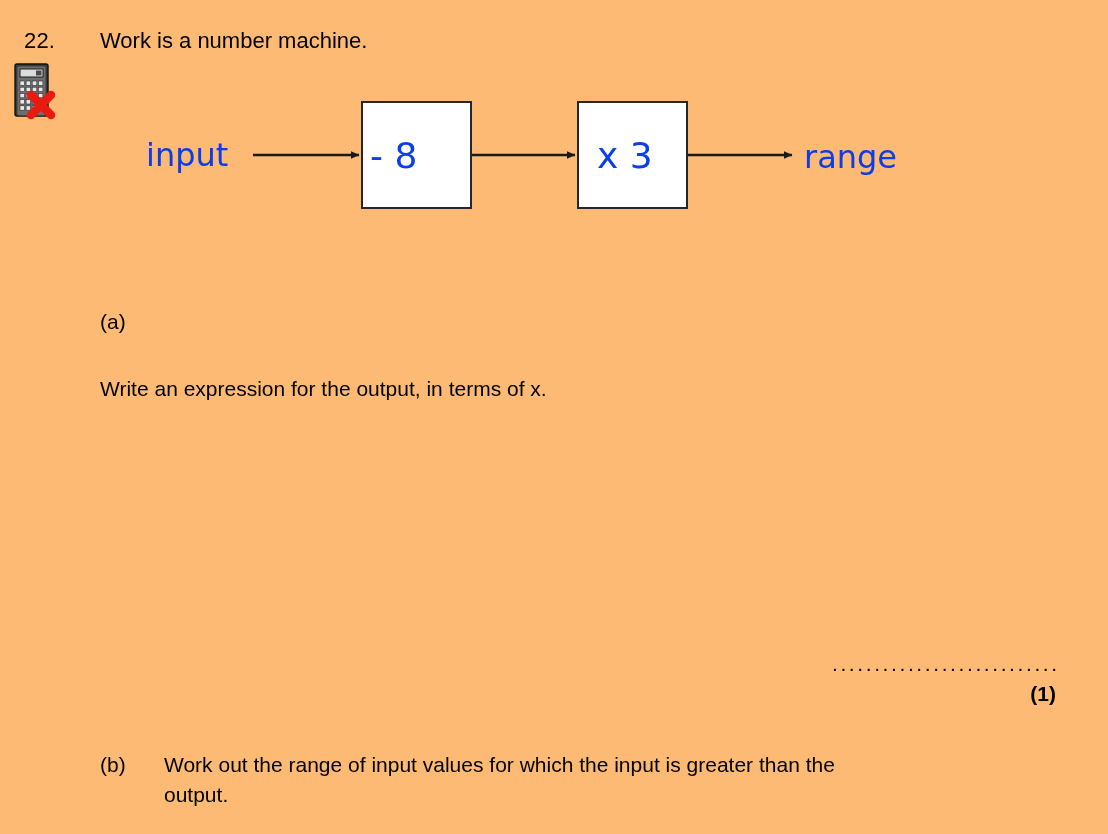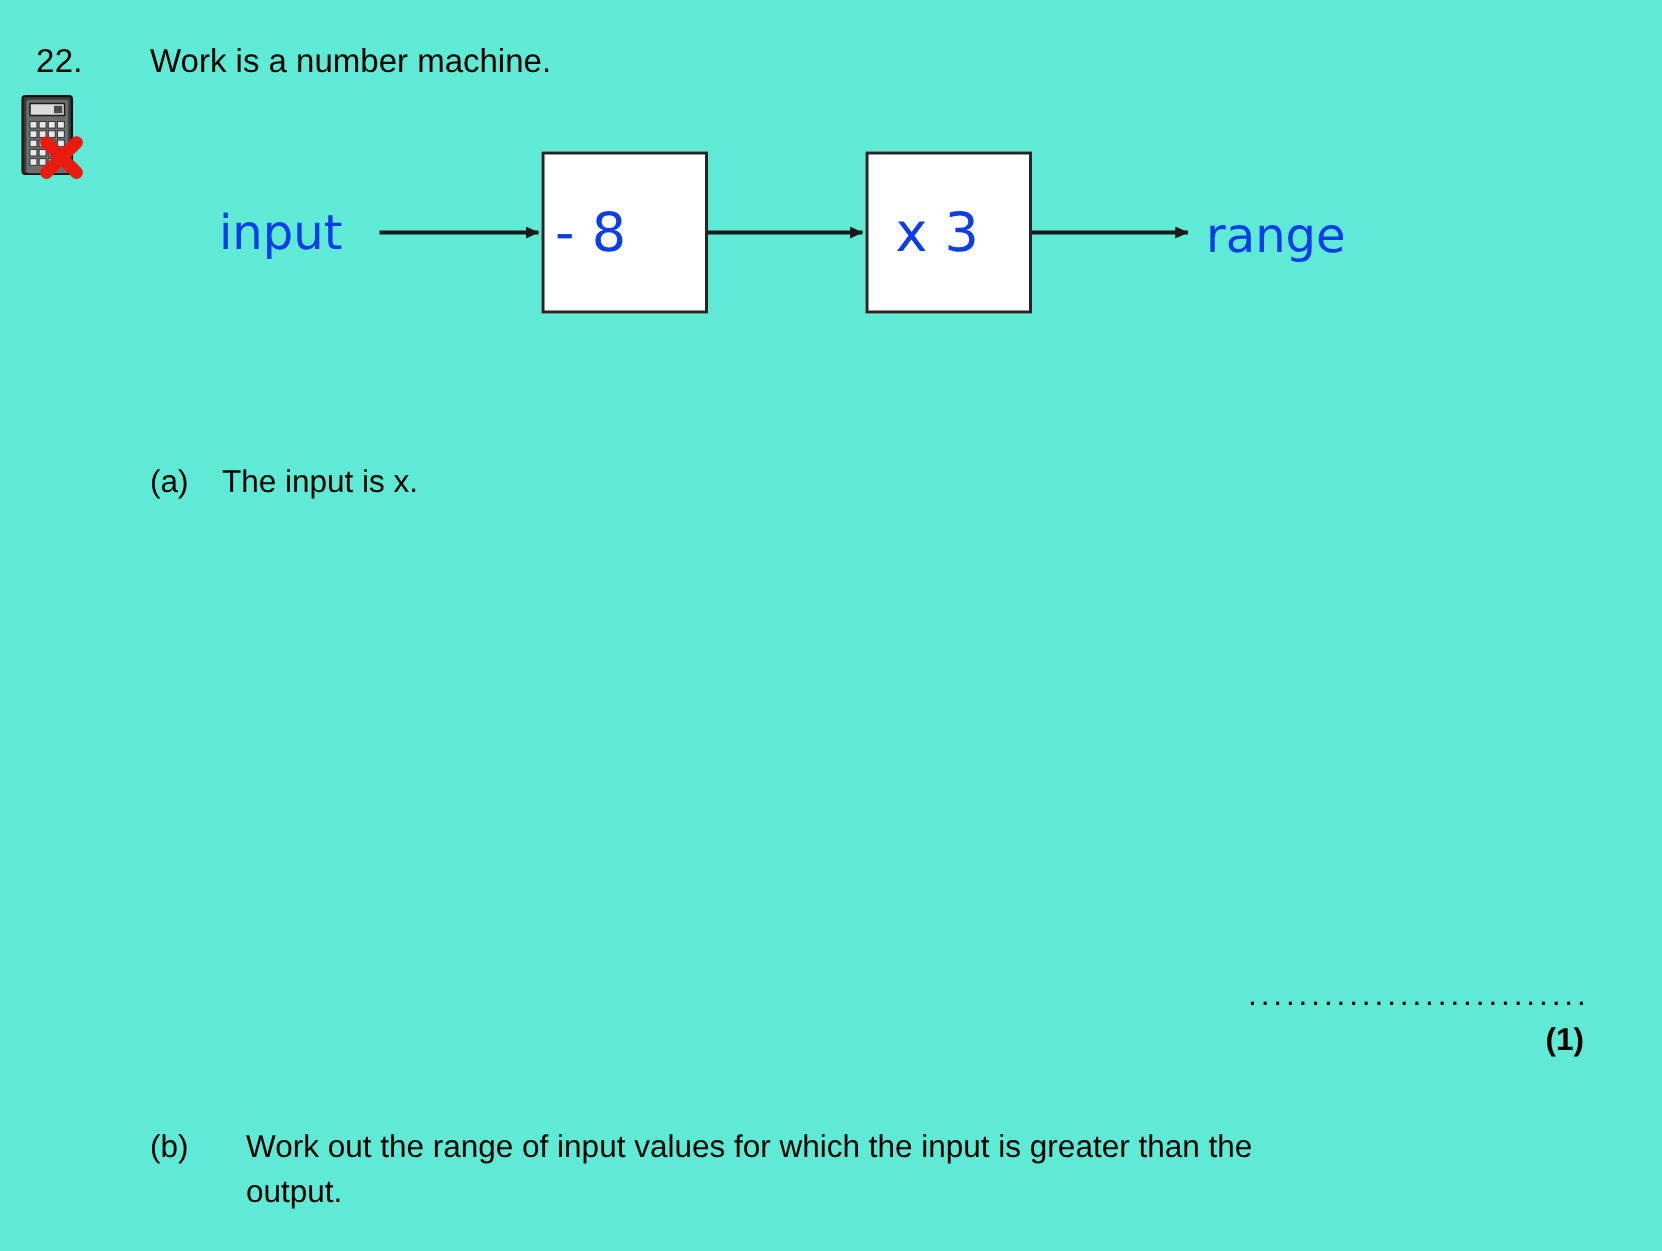--- a/index.html
+++ b/index.html
@@ -13,21 +13,21 @@
     position: relative;
     overflow: hidden;
     font-family: "Liberation Sans", sans-serif;
     color: #000000;
     -webkit-font-smoothing: antialiased;
   }
 
   .page {
     position: absolute;
     inset: 0;
-    background: #5eead4;
+    background: #fdba74;
   }
 
   
   .q-number {
     position: absolute;
     left: 24px;
     top: 30px;
     font-size: 22px;
     line-height: 1;
     letter-spacing: 0.2px;
@@ -209,21 +209,21 @@
     <div class="mbox mbox-1"></div>
     <div class="mbox-text mbox-text-1">- 8</div>
 
     <div class="mbox mbox-2"></div>
     <div class="mbox-text mbox-text-2">x 3</div>
 
     <div class="mlabel mlabel-output">range</div>
   </div>
 
   <div class="part part-marker part-a-marker">(a)</div>
-  <div class="part part-body part-a-line1">The input is x.</div>
+  <div class="part part-body part-a-line2">Write an expression for the output, in terms of x.</div>
 
   <div class="answer-dots">..............................</div>
   <div class="marks">(1)</div>
 
   <div class="part part-marker part-b-marker">(b)</div>
   <div class="part part-body part-b-body">Work out the range of input values for which the input is greater than the
 output.</div>
 
 </div>
 

